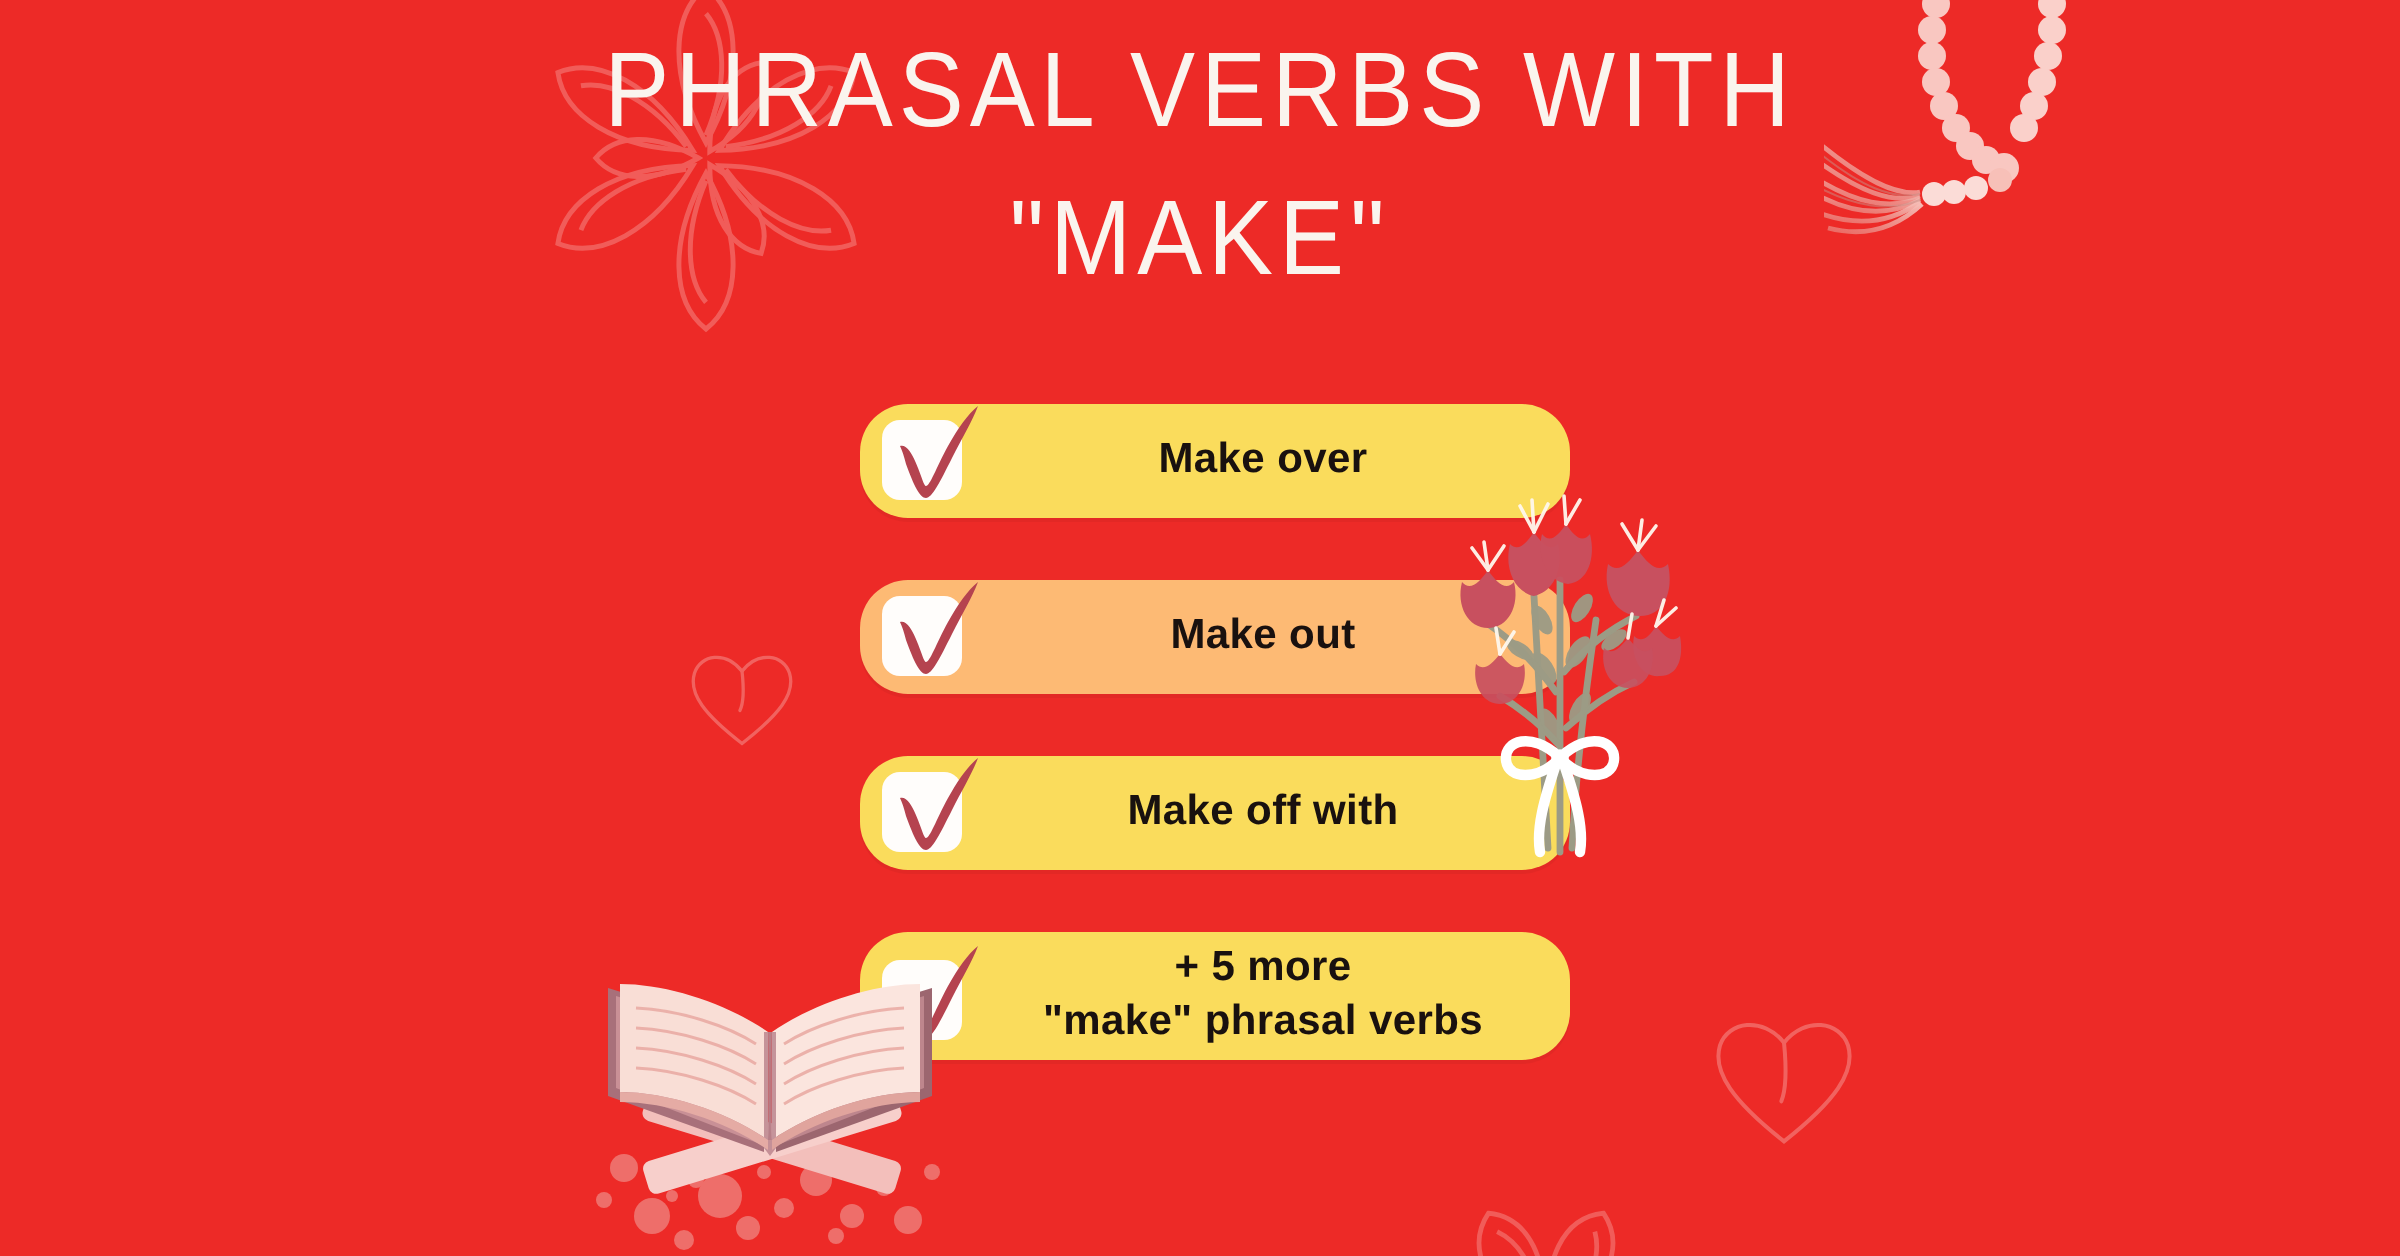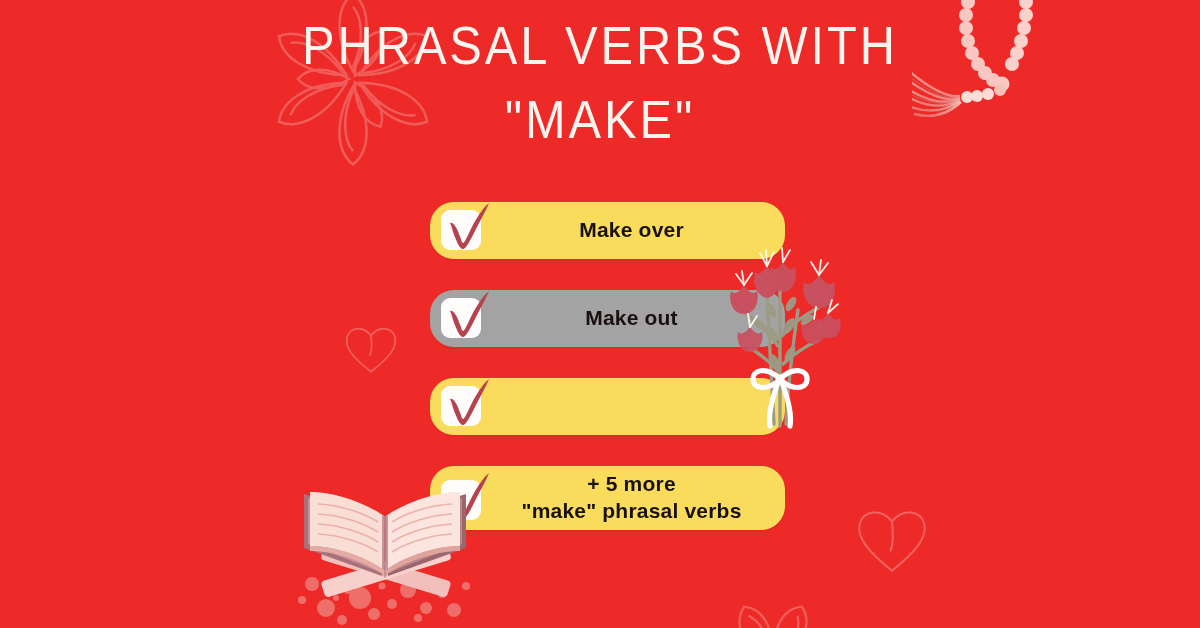--- a/index.html
+++ b/index.html
@@ -277,38 +277,41 @@
         <div class="check-box" style="background: rgb(255, 253, 251);"></div>
         <svg class="check-mark" viewBox="0 0 56 56">
           <path d="M10,24 C13,23 16,27 19,35 C21,40 22,44 23,44 C25,44 28,35 34,24 C39,15 44,8 49,4 C46,12 41,20 36,30 C30,42 26,50 23,50 C20,50 17,44 13,33 C12,29 11,26 10,24 Z" fill="#B5434F"></path>
         </svg>
       </div>
       <div class="pill-label" style="color: rgb(25, 17, 15);">
         <span>Make over</span>
       </div>
     </div>
 
-    <div class="pill" style="background: #a3a3a3;">
+    <div class="pill" style="background: #fdba74;">
       <div class="check">
         <div class="check-box" style="background: rgb(255, 253, 251);"></div>
         <svg class="check-mark" viewBox="0 0 56 56">
           <path d="M10,24 C13,23 16,27 19,35 C21,40 22,44 23,44 C25,44 28,35 34,24 C39,15 44,8 49,4 C46,12 41,20 36,30 C30,42 26,50 23,50 C20,50 17,44 13,33 C12,29 11,26 10,24 Z" fill="#B5434F"></path>
         </svg>
       </div>
       <div class="pill-label" style="color: rgb(25, 17, 15);">
         <span>Make out</span>
       </div>
     </div>
 
     <div class="pill" style="background: rgb(250, 220, 92);">
       <div class="check">
         <div class="check-box" style="background: rgb(255, 253, 251);"></div>
         <svg class="check-mark" viewBox="0 0 56 56">
           <path d="M10,24 C13,23 16,27 19,35 C21,40 22,44 23,44 C25,44 28,35 34,24 C39,15 44,8 49,4 C46,12 41,20 36,30 C30,42 26,50 23,50 C20,50 17,44 13,33 C12,29 11,26 10,24 Z" fill="#B5434F"></path>
         </svg>
+      </div>
+      <div class="pill-label" style="color: rgb(25, 17, 15);">
+        <span>Make off with</span>
       </div>
     </div>
 
     <div class="pill tall" style="background: rgb(250, 220, 92);">
       <div class="check">
         <div class="check-box" style="background: rgb(255, 253, 251);"></div>
         <svg class="check-mark" viewBox="0 0 56 56">
           <path d="M10,24 C13,23 16,27 19,35 C21,40 22,44 23,44 C25,44 28,35 34,24 C39,15 44,8 49,4 C46,12 41,20 36,30 C30,42 26,50 23,50 C20,50 17,44 13,33 C12,29 11,26 10,24 Z" fill="#B5434F"></path>
         </svg>
       </div>

